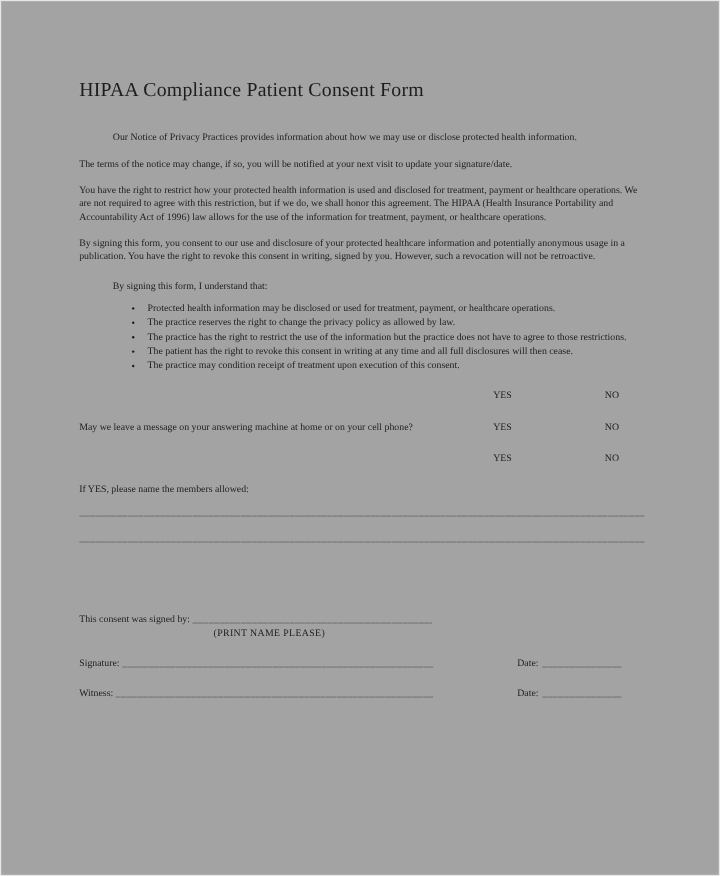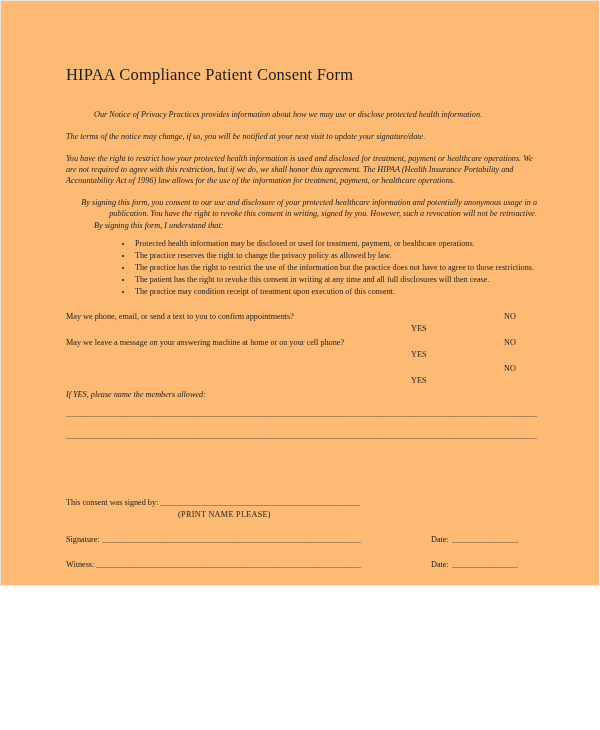--- a/index.html
+++ b/index.html
@@ -1,56 +1,56 @@
 <!DOCTYPE html>
 <html><head>
 <meta charset="utf-8">
 <style>
   html, body { margin: 0; padding: 0; background: #ffffff; }
   .page {
     position: relative;
     width: 600px;
-    height: 586px;
+    height: 730px;
     box-sizing: border-box;
-    background: #fdba74;
+    background: #a3a3a3;
     border: 1px solid #e6e6e6;
     padding: 64px 62px 0 65px;
     font-family: "Liberation Serif", "DejaVu Serif", serif;
     font-size: 8.2px;
     line-height: 11px;
     color: #1d1d1d;
     overflow: hidden;
   }
   h1.title {
     font-size: 16.5px;
     font-weight: 400;
     line-height: 20px;
     margin: 0 0 24px 0;
     letter-spacing: 0.2px;
   }
-  p { margin: 0 0 11px 0; font-style: italic; }
+  p { margin: 0 0 11px 0; }
   p.indent { text-indent: 28px; }
   p.understand { margin-bottom: 7px; }
-  p.p-last { margin-bottom: 1px; text-align: right; }
+  p.p-last { margin-bottom: 14px; }
   ul.understand-list {
     margin: 0 0 14px 0;
     padding: 0 0 0 55px;
   }
   ul.understand-list li {
-    margin: 0 0 1px 12px;
+    margin: 0 0 1px 0;
     padding-left: 2px;
   }
   .qrow {
     position: relative;
     margin-bottom: 15px;
     height: 11px;
     white-space: nowrap;
   }
   .qrow .qtext { display: inline-block; }
-  .qrow .opt-yes { position: absolute; left: 345px; top: 12px; }
+  .qrow .opt-yes { position: absolute; left: 345px; top: 0; }
   .qrow .opt-no  { position: absolute; left: 397px; top: 0; margin-left: 41px; }
   .ifyes-label { margin: 2px 0 8px 0; }
   .uline {
     display: inline-block;
     overflow: hidden;
     white-space: nowrap;
     vertical-align: bottom;
     letter-spacing: 0.4px;
     color: #3a3a3a;
   }
@@ -89,21 +89,20 @@
 
   <ul class="understand-list">
     <li>Protected health information may be disclosed or used for treatment, payment, or healthcare operations.</li>
     <li>The practice reserves the right to change the privacy policy as allowed by law.</li>
     <li>The practice has the right to restrict the use of the information but the practice does not have to agree to those restrictions.</li>
     <li>The patient has the right to revoke this consent in writing at any time and all full disclosures will then cease.</li>
     <li>The practice may condition receipt of treatment upon execution of this consent.</li>
   </ul>
 
   <div class="qrow">
-    <span class="qtext">May we phone, email, or send a text to you to confirm appointments?</span>
     <span class="opt-yes">YES</span>
     <span class="opt-no">NO</span>
   </div>
 
   <div class="qrow">
     <span class="qtext">May we leave a message on your answering machine at home or on your cell phone?</span>
     <span class="opt-yes">YES</span>
     <span class="opt-no">NO</span>
   </div>
 

